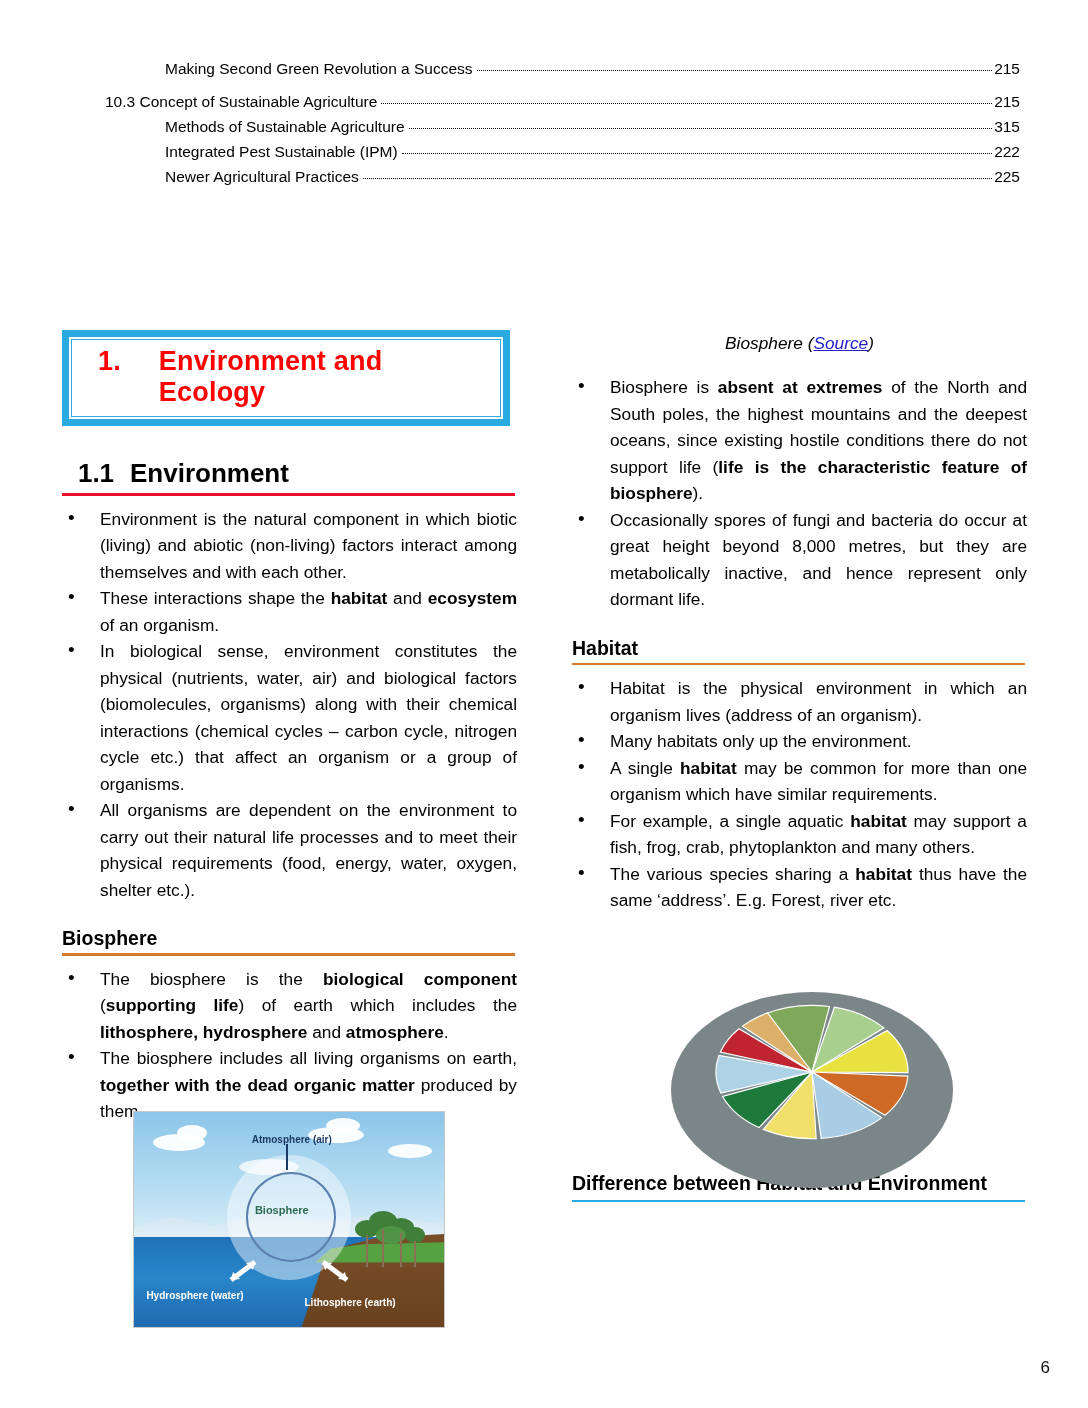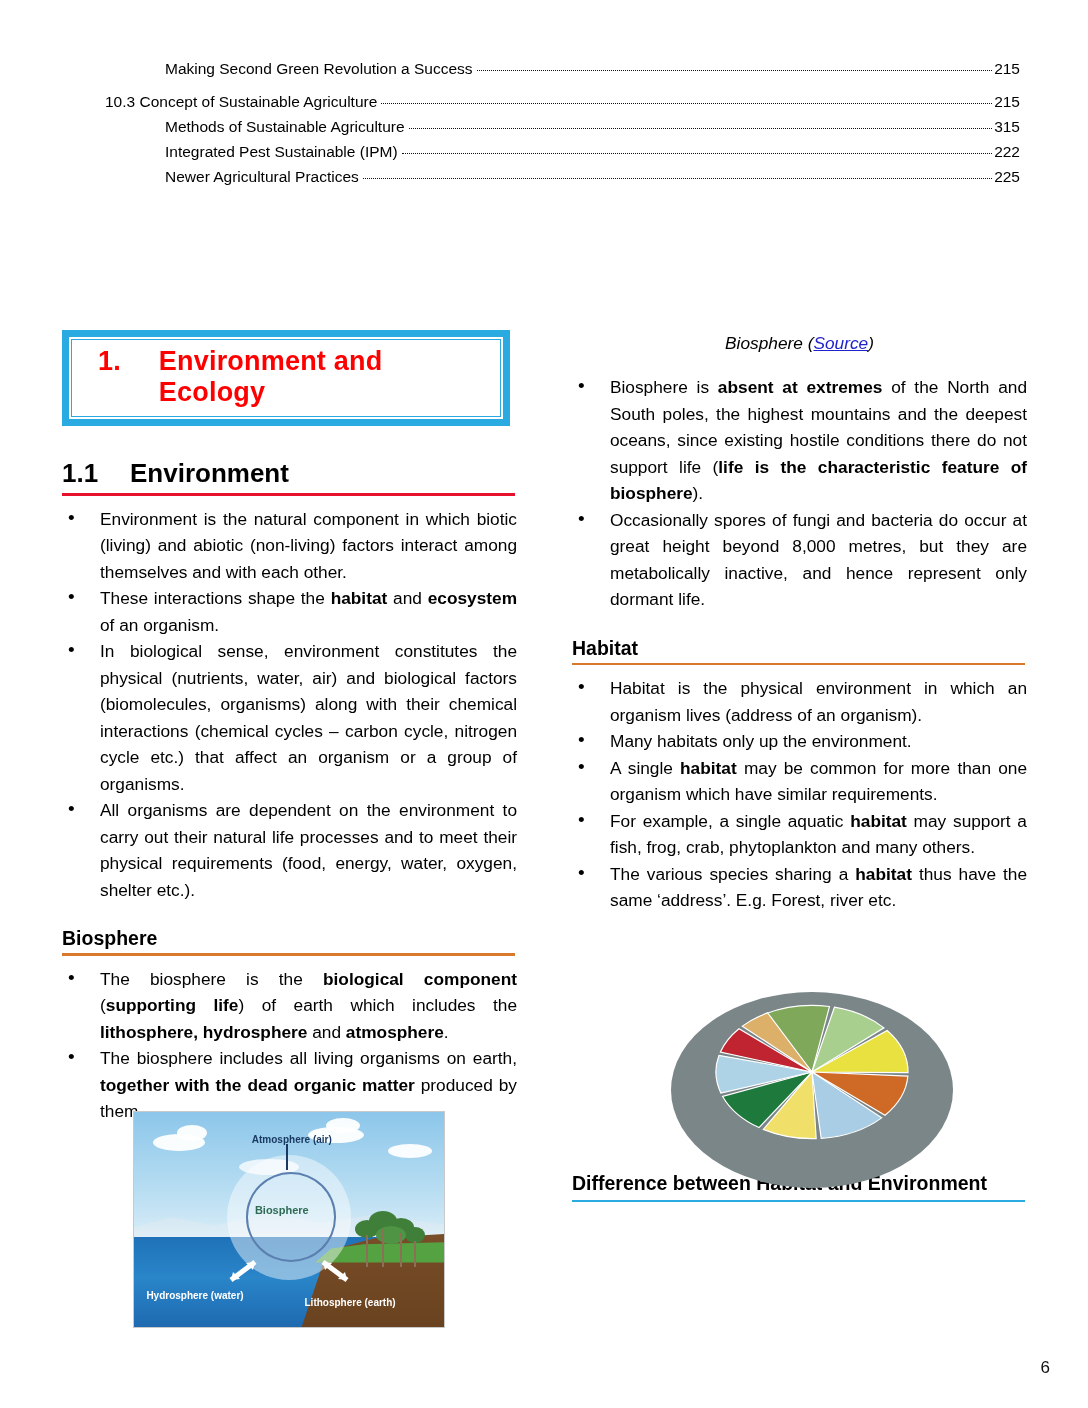--- a/index.html
+++ b/index.html
@@ -81,21 +81,21 @@
 
   
   .h2 {
     margin-top: 32px;
     font-size: 26px;
     font-weight: bold;
     color: #000;
     display: flex;
     padding-bottom: 4px;
   }
-  .h2-num { width: 68px; }
+  .h2-num { width: 68px; text-align: center; }
   .rule-red {
     height: 2.6px;
     background: #E8112D;
     width: 453px;
     margin-bottom: 6px;
   }
 
   .h3 {
     font-size: 19.5px;
     font-weight: bold;

